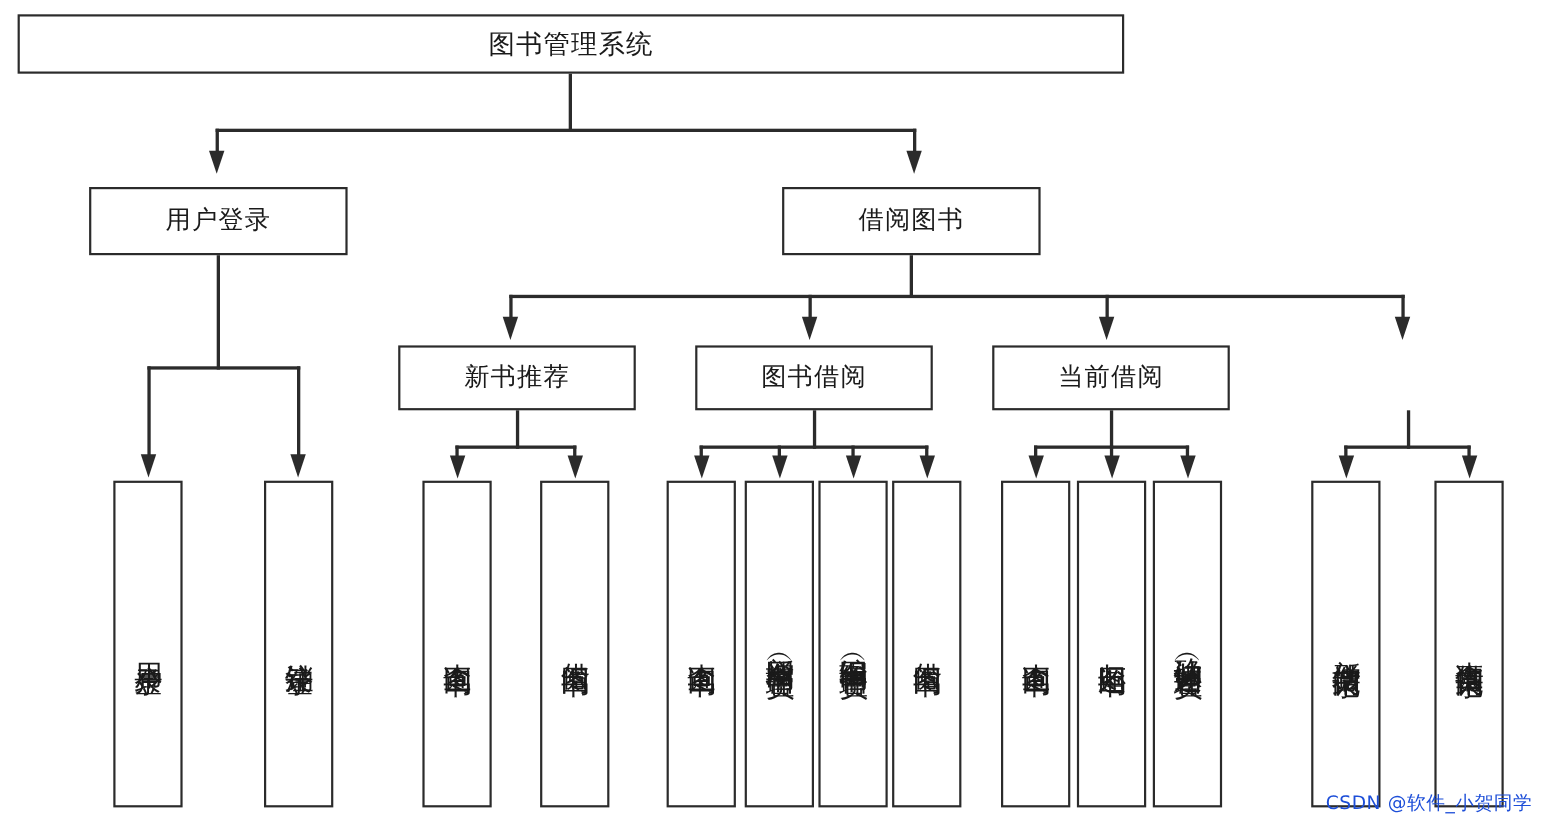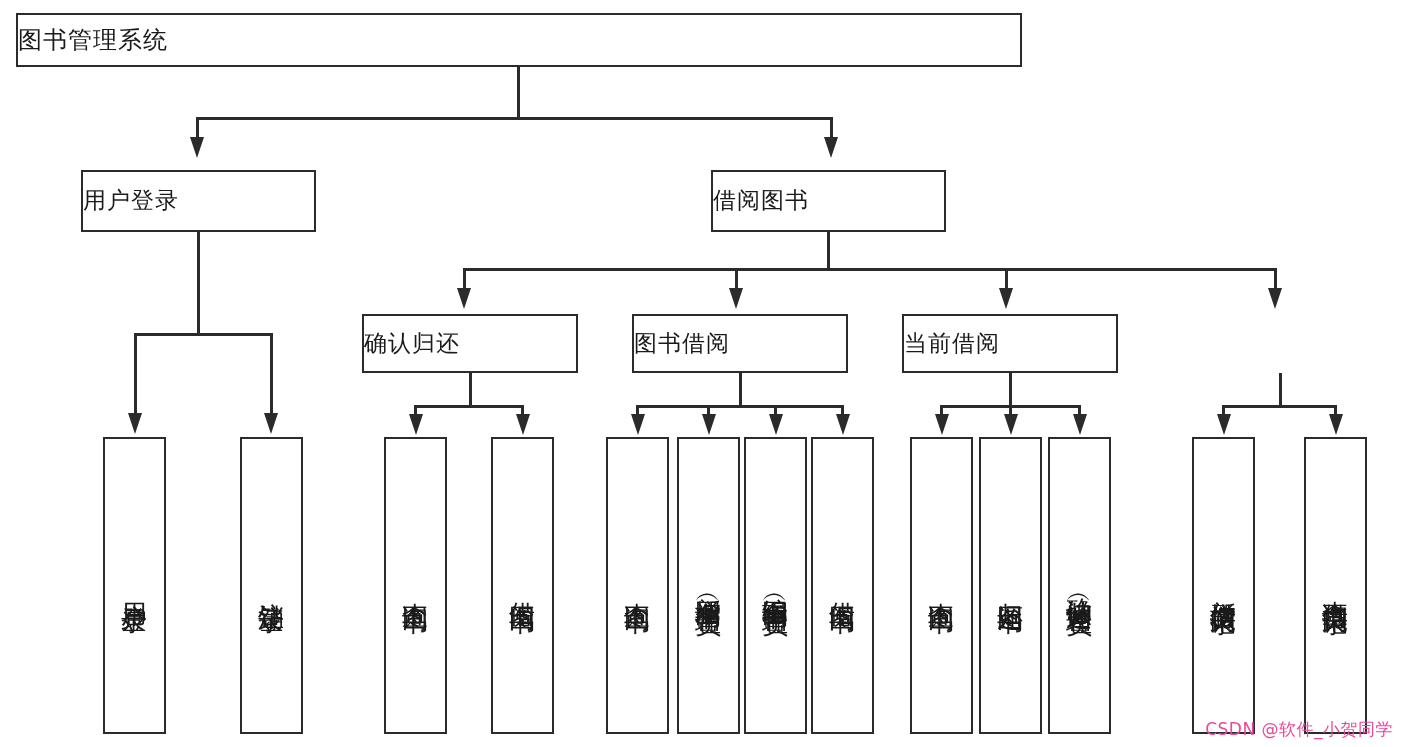--- a/index.html
+++ b/index.html
@@ -14,20 +14,21 @@
   #diagram{
     position:absolute;left:0;top:0;width:1405px;height:747px;
   }
   .node{
     position:absolute;
     background:#ffffff;
     border:2.5px solid #2b2b2b;
     box-sizing:border-box;
     display:flex;
     align-items:center;
+    justify-content:center;
     color:#1a1a1a;
   }
   .node .label{
     line-height:1.18;
     text-align:center;
     white-space:nowrap;
     color:#1a1a1a;
   }
   
   .node.h .label{
@@ -62,21 +63,21 @@
     width:0;height:0;
     border-left:7px solid transparent;
     border-right:7px solid transparent;
     border-top:21px solid #2b2b2b;
   }
   #watermark{
     position:absolute;
     right:12px;
     bottom:6px;
     font-size:17px;
-    color:#ec4899;
+    color:#1d4ed8;
     letter-spacing:0.5px;
     white-space:nowrap;
     user-select:none;
   }
 </style>
 </head>
 <body>
 
 <div id="diagram">
 
@@ -112,21 +113,21 @@
   <div class="seg vline" style="left:463px;top:268px;width:3px;height:22px;"></div>
   <div class="arrow" style="left:457px;top:288px;"></div>
   <div class="seg vline" style="left:735px;top:268px;width:3px;height:22px;"></div>
   <div class="arrow" style="left:729px;top:288px;"></div>
   <div class="seg vline" style="left:1005px;top:268px;width:3px;height:22px;"></div>
   <div class="arrow" style="left:999px;top:288px;"></div>
   <div class="seg vline" style="left:1274px;top:268px;width:3px;height:22px;"></div>
   <div class="arrow" style="left:1268px;top:288px;"></div>
 
   <div class="node h" style="left:362px;top:314px;width:216px;height:59px;">
-    <span class="label">确认归还</span>
+    <span class="label">新书推荐</span>
   </div>
   <div class="node h" style="left:902px;top:314px;width:216px;height:59px;">
     <span class="label">当前借阅</span>
   </div>
   <div class="node h" style="left:632px;top:314px;width:216px;height:59px;">
     <span class="label">图书借阅</span>
   </div>
 
   <div class="seg vline" style="left:469px;top:373px;width:3px;height:35px;"></div>
   <div class="seg hline" style="left:414px;top:405px;width:110px;height:3px;"></div>

